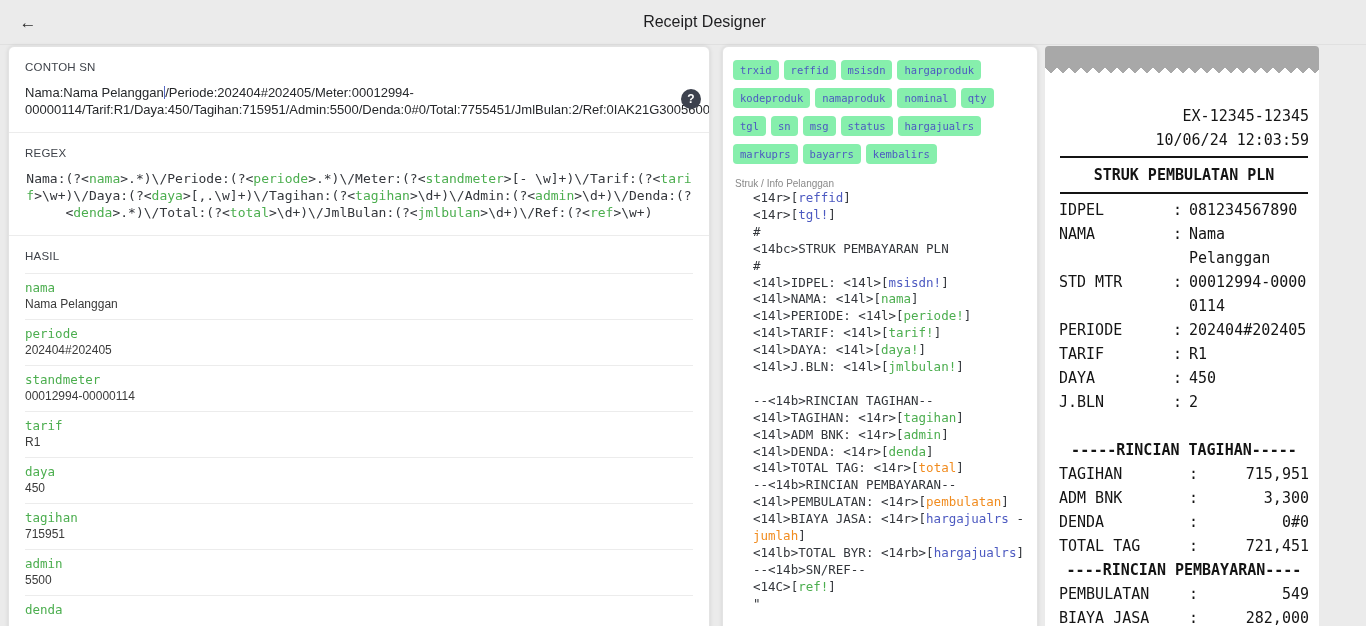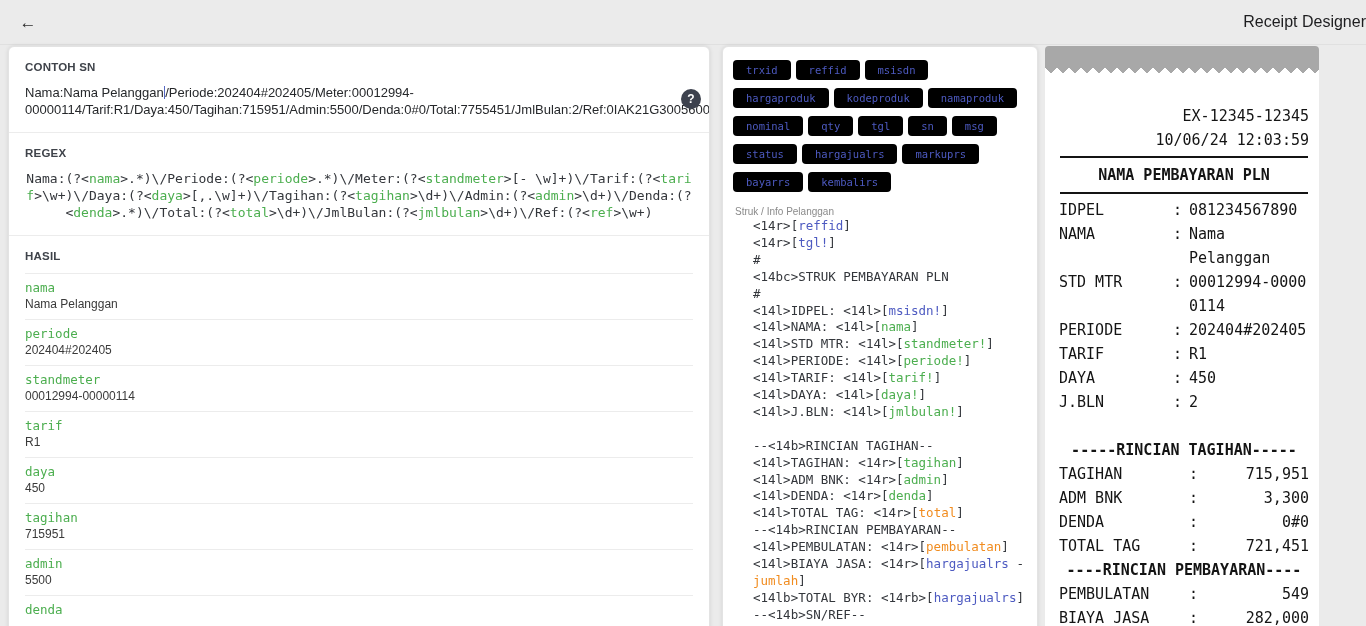--- a/index.html
+++ b/index.html
@@ -4,34 +4,34 @@
 <style>
   * { margin:0; padding:0; box-sizing:border-box; }
   html,body { width:1366px; height:626px; overflow:hidden; background:#ebebeb;
     font-family:"Liberation Sans", sans-serif; }
 
   
   .header { position:absolute; left:0; top:0; width:1366px; height:45px;
     background:#ebebeb; border-bottom:1px solid #e0e0e0; }
   .back-btn { position:absolute; left:16px; top:12px; width:24px; height:24px;
     font-size:17px; color:#2f2f2f; cursor:pointer; text-align:center; line-height:22px; }
-  .app-title { position:absolute; left:0; right:0; top:13px; text-align:right;
+  .app-title { position:absolute; left:0; right:0; top:13px; text-align:center;
     font-size:16px; color:#1d1d1f;padding-left:43px; }
 
   
   .card { position:absolute; background:#ffffff; border:1px solid #e3e3e3;
     box-shadow:0 0 4px rgba(0,0,0,0.10); border-radius:6px 6px 0 0; }
   .left-card  { left:8px;    top:46px; width:702px; height:600px; overflow:hidden; }
   .mid-card   { left:722px;  top:46px; width:316px; height:600px; overflow:hidden; padding:10px; }
   .right-panel{ position:absolute; left:1045px; top:46px; width:274px; height:580px;
     background:#a8a8a8; border-radius:4px 4px 0 0; overflow:hidden; }
 
   
   .section { padding:14px 16px 14px 16px; border-bottom:1px solid #ececec; position:relative; }
-  .sec-label { font-size:11.5px; font-weight:bold; color:#3f434a; letter-spacing:.2px; margin-bottom:11px; }
+  .sec-label { font-size:11.5px; font-weight:normal; color:#3f434a; letter-spacing:.2px; margin-bottom:11px; }
   .sn-text { font-size:13px; color:#26282b; line-height:17px; width:648px; }
   .caret { display:inline-block; width:1.5px; height:13px; background:#5568c4;
     vertical-align:-2px; }
   .help-btn { position:absolute; right:8px; top:42px; width:20px; height:20px; border-radius:50%;
     background:#3d424e; color:#ffffff; font-size:12px; font-weight:bold; text-align:center;
     line-height:20px; cursor:pointer; }
   .mono { font-family:"DejaVu Sans Mono", monospace;text-align:center; }
   .regex-text { font-size:13px; color:#33363b; line-height:17px; white-space:pre-wrap;
     word-break:break-all; }
 
@@ -44,21 +44,21 @@
   .hasil-row:last-child { border-bottom:none; }
   .hasil-name { font-family:"DejaVu Sans Mono", monospace; font-size:12.5px; color:#4cae4f;
     line-height:16px; }
   .hasil-val { font-size:12px; color:#3a3a3a; line-height:15px; margin-top:1px; min-height:8px; }
   .section.hasil { padding-bottom:0; }
   .code-line { font-family:"DejaVu Sans Mono", monospace; font-size:13px; line-height:17px;
     color:#33363b; white-space:pre-wrap; min-height:17px; }
 
   
   .chips { display:flex; flex-wrap:wrap; column-gap:5px; row-gap:8px; padding:3px 0 2px 0; }
-  .chip { background:#000000; border-radius:4px; padding:4px 13px;
+  .chip { background:#86efac; border-radius:4px; padding:4px 7px;
     font-family:"DejaVu Sans Mono", monospace; font-size:10.5px; color:#4d5ac1; cursor:pointer; }
   .tpl-label { font-size:10px; color:#8a8a8a; margin:12px 0 1px 2px; }
   .tpl-code .code-line { font-size:12.5px; line-height:16.9px; min-height:16.9px;margin-left:20px; }
 
   
   .paper { width:278px; margin:18px auto 0 auto; }
   .zigzag { height:10px;
     background:
       linear-gradient(-45deg, #ffffff 6px, transparent 0),
       linear-gradient(45deg, #ffffff 6px, transparent 0);
@@ -161,21 +161,20 @@
   </div>
   <div class="tpl-label">Struk / Info Pelanggan</div>
   <div class="tpl-code">
       <div class="code-line"><span>&lt;14r&gt;[</span><span class="tok-b">reffid</span><span>]</span></div>
       <div class="code-line"><span>&lt;14r&gt;[</span><span class="tok-b">tgl!</span><span>]</span></div>
       <div class="code-line"><span>#</span></div>
       <div class="code-line"><span>&lt;14bc&gt;STRUK PEMBAYARAN PLN</span></div>
       <div class="code-line"><span>#</span></div>
       <div class="code-line"><span>&lt;14l&gt;IDPEL: &lt;14l&gt;[</span><span class="tok-b">msisdn!</span><span>]</span></div>
       <div class="code-line"><span>&lt;14l&gt;NAMA: &lt;14l&gt;[</span><span class="tok-g">nama</span><span>]</span></div>
-      <div class="code-line"><span>&lt;14l&gt;STD MTR: &lt;14l&gt;[</span><span class="tok-g">standmeter!</span><span>]</span></div>
       <div class="code-line"><span>&lt;14l&gt;PERIODE: &lt;14l&gt;[</span><span class="tok-g">periode!</span><span>]</span></div>
       <div class="code-line"><span>&lt;14l&gt;TARIF: &lt;14l&gt;[</span><span class="tok-g">tarif!</span><span>]</span></div>
       <div class="code-line"><span>&lt;14l&gt;DAYA: &lt;14l&gt;[</span><span class="tok-g">daya!</span><span>]</span></div>
       <div class="code-line"><span>&lt;14l&gt;J.BLN: &lt;14l&gt;[</span><span class="tok-g">jmlbulan!</span><span>]</span></div>
       <div class="code-line"></div>
       <div class="code-line"><span>--&lt;14b&gt;RINCIAN TAGIHAN--</span></div>
       <div class="code-line"><span>&lt;14l&gt;TAGIHAN: &lt;14r&gt;[</span><span class="tok-g">tagihan</span><span>]</span></div>
       <div class="code-line"><span>&lt;14l&gt;ADM BNK: &lt;14r&gt;[</span><span class="tok-g">admin</span><span>]</span></div>
       <div class="code-line"><span>&lt;14l&gt;DENDA: &lt;14r&gt;[</span><span class="tok-g">denda</span><span>]</span></div>
       <div class="code-line"><span>&lt;14l&gt;TOTAL TAG: &lt;14r&gt;[</span><span class="tok-o">total</span><span>]</span></div>
@@ -189,21 +188,21 @@
     </div>
 </div>
 
 <div class="right-panel">
   <div class="paper">
     <div class="zigzag"></div>
     <div class="paper-body">
       <div class="r-right">EX-12345-12345</div>
       <div class="r-right">10/06/24 12:03:59</div>
       <div class="r-rule"></div>
-      <div class="r-title">NAMA PEMBAYARAN PLN</div>
+      <div class="r-title">STRUK PEMBULATAN PLN</div>
       <div class="r-rule"></div>
 
       <div class="r-info">
         <div class="r-row">
           <span class="r-lab">IDPEL</span>
             <span class="r-col">:</span>
             <span class="r-val">081234567890</span>
         </div>
         <div class="r-row">
           <span class="r-lab">NAMA</span>

